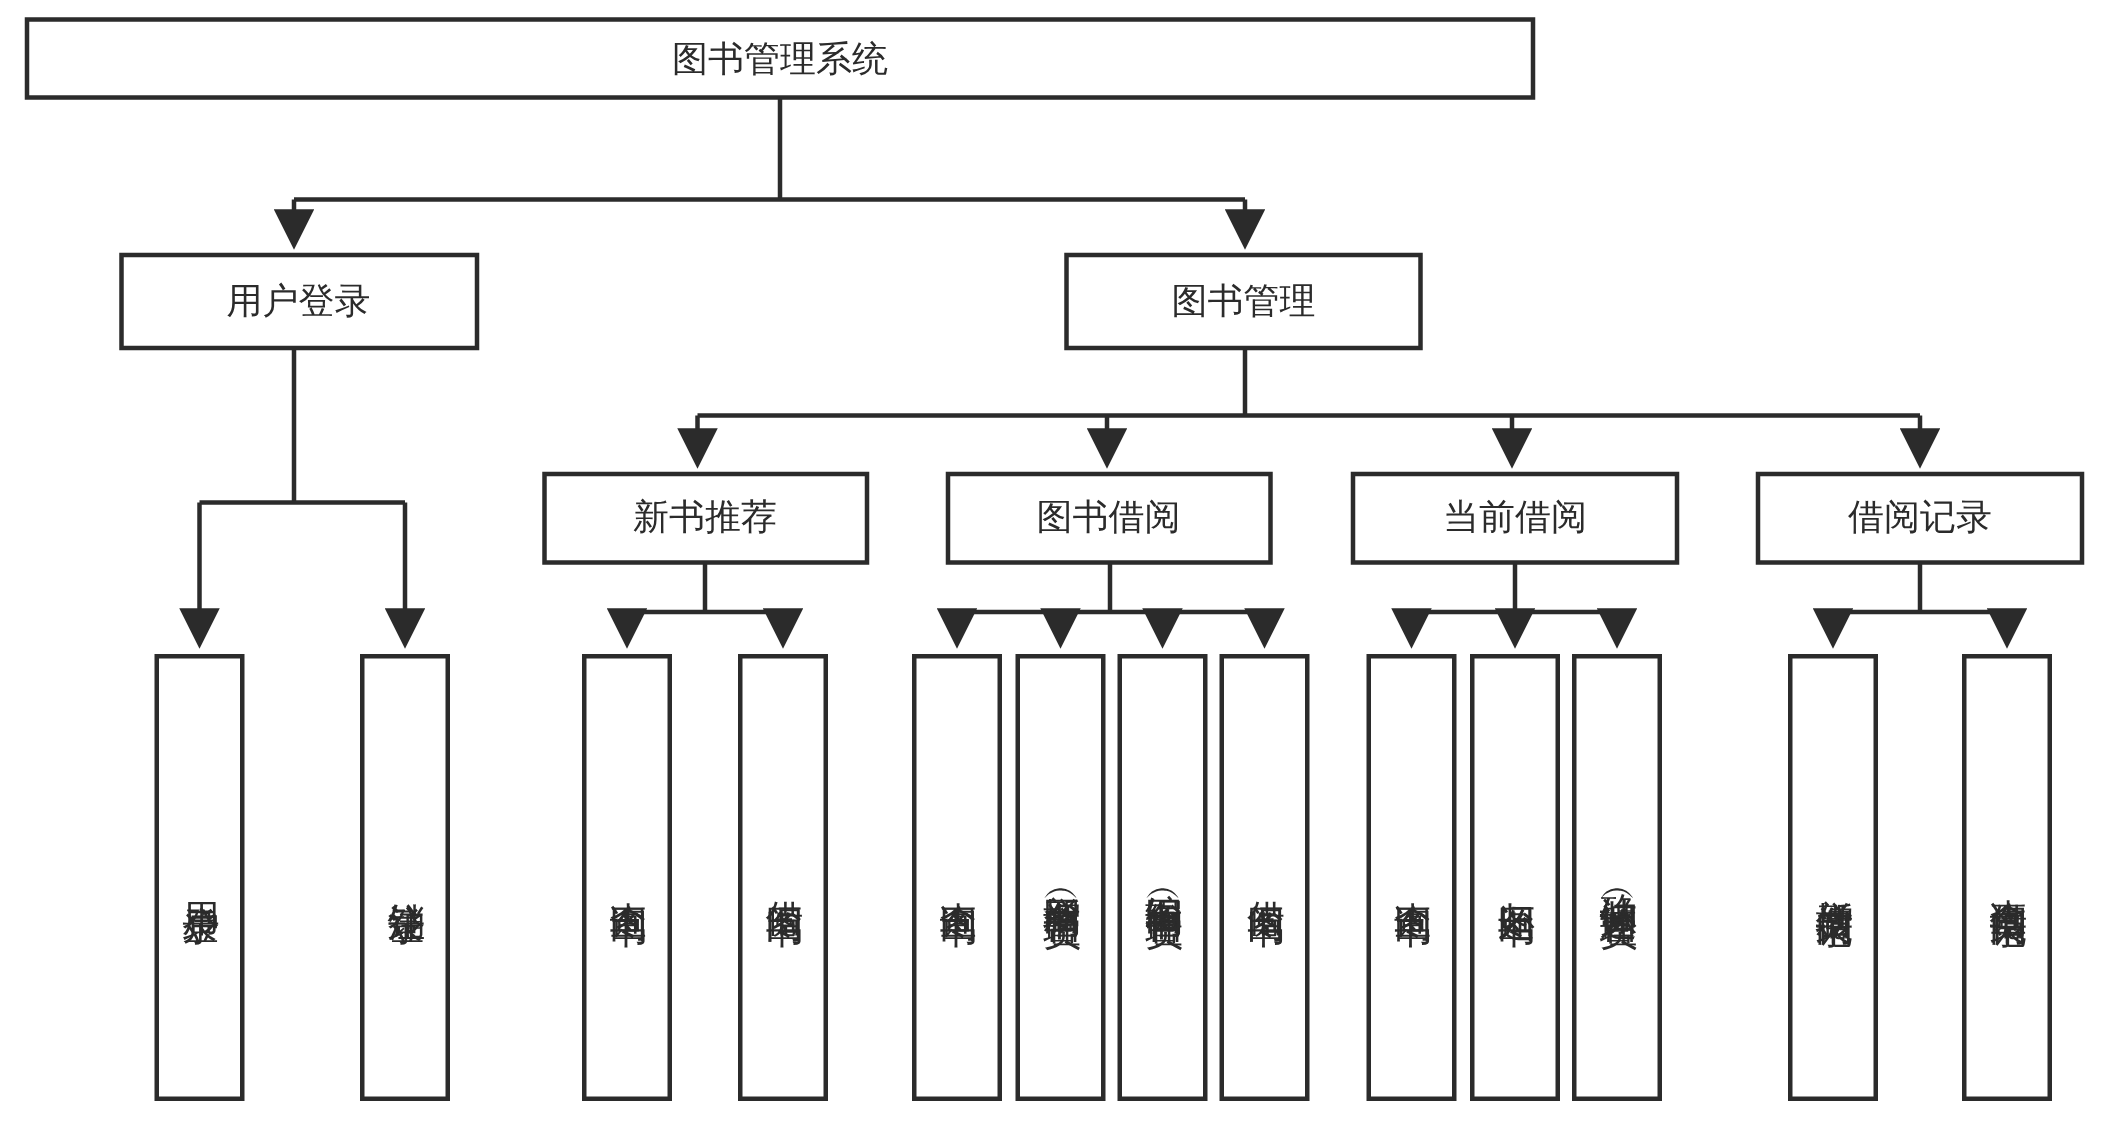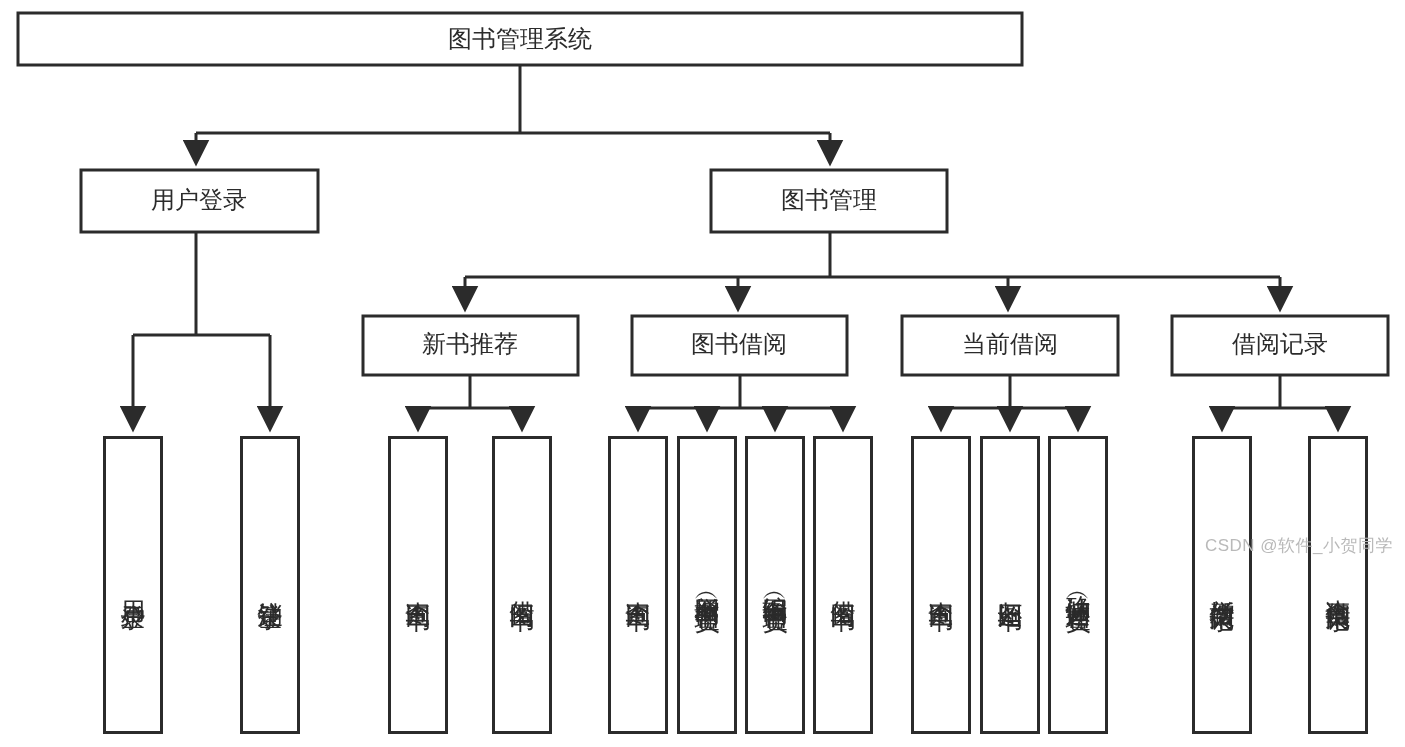--- a/index.html
+++ b/index.html
@@ -207,15 +207,14 @@
     <span>确认归还（管理员）</span>
   </div>
 
   <div class="vleaf" style="left:1192px; top:436px; width:60px; height:298px;">
     <span>新增借阅记录</span>
   </div>
   <div class="vleaf" style="left:1308px; top:436px; width:60px; height:298px;">
     <span>查询借阅记录</span>
   </div>
 
-  <div class="watermark">CSDN @软件_小贺同学</div>
 
 </div>
 
 </body></html>

